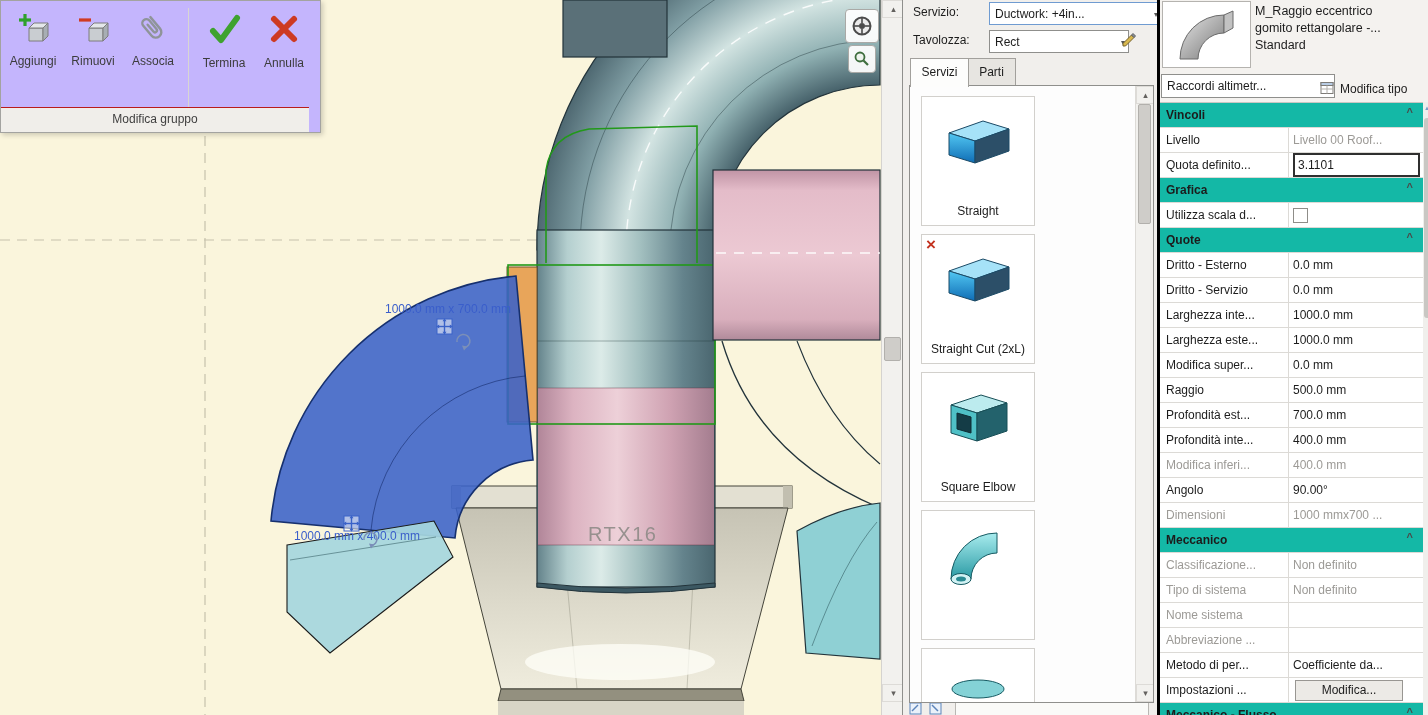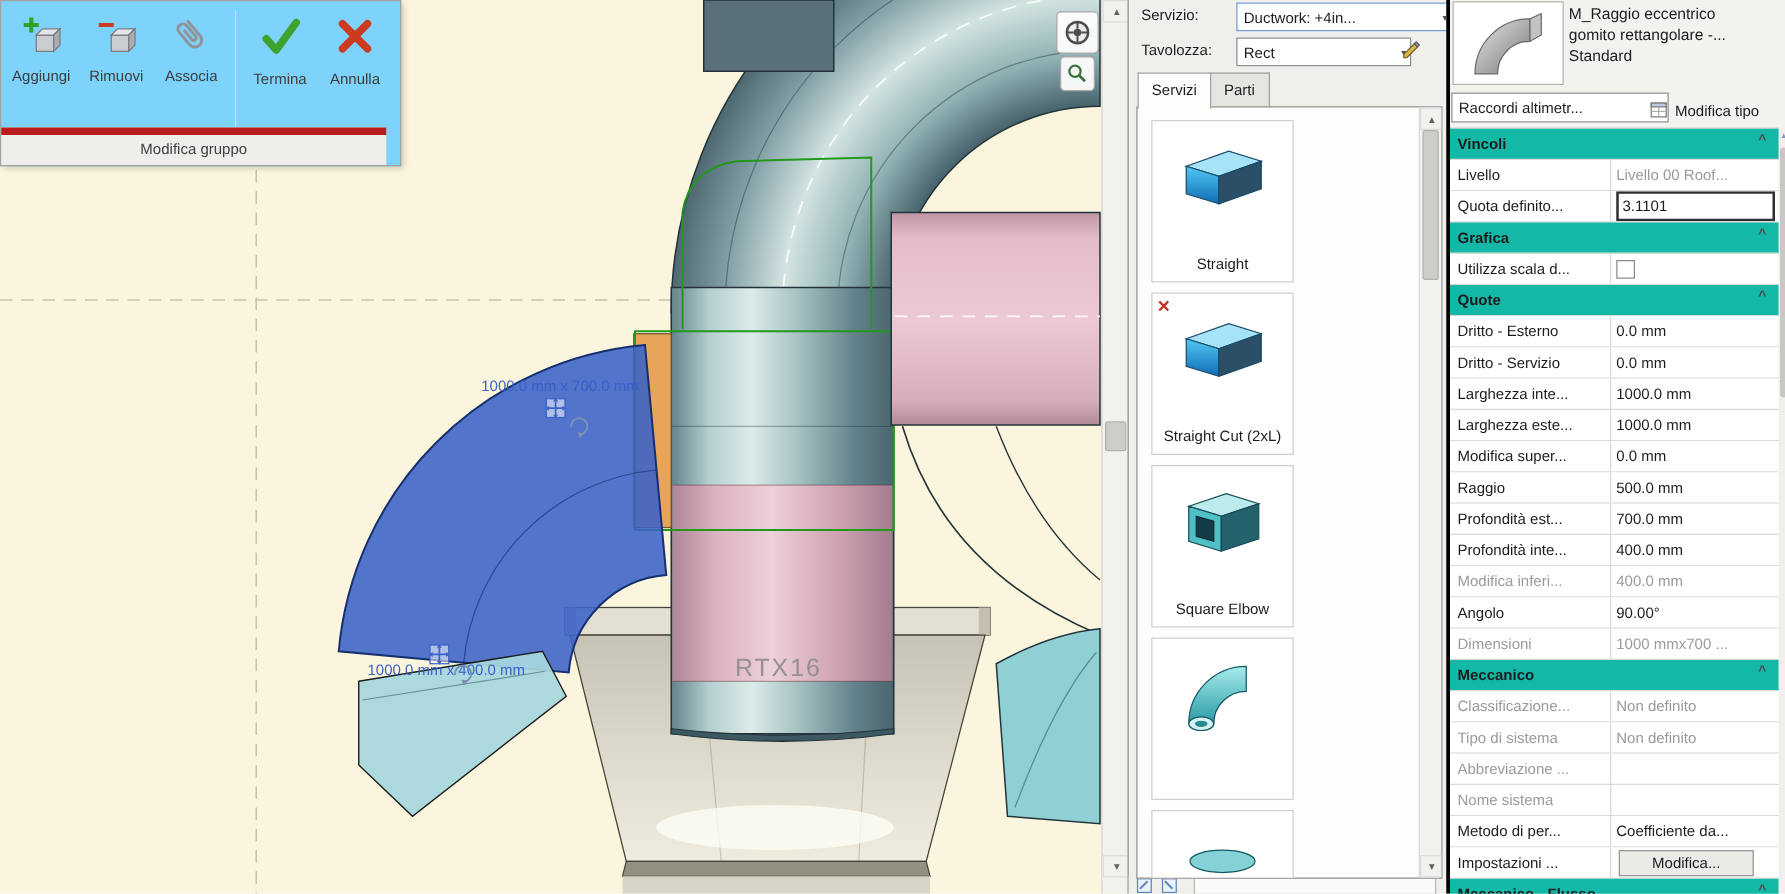--- a/index.html
+++ b/index.html
@@ -9,29 +9,29 @@
   
   #canvas-svg{position:absolute;left:0;top:0}
 
   
   .sb{position:absolute;background:#f2f1ee}
   .sb-arrow{position:absolute;left:0;width:100%;text-align:center;font-size:9px;color:#63615e;
             height:16px;line-height:16px;background:#f2f1ee;border:1px solid #dddbd7}
   .sb-thumb{position:absolute;left:2px;right:2px;background:#cfcdc9;border:1px solid #b2b0ac;border-radius:2px}
 
   
-  .group-toolbar{position:absolute;left:0;top:0;width:319px;height:131px;background:#7dd3fc;
+  .group-toolbar{position:absolute;left:0;top:0;width:319px;height:131px;background:#c4b5fd;
                  border:1px solid #a3a3a0;box-shadow:2px 2px 5px rgba(0,0,0,.18);z-index:20}
   .gt-buttons{position:absolute;left:0;top:0;right:0;height:102px;display:flex;align-items:flex-start;padding:7px 2px 0}
   .gt-btn{width:60px;display:flex;flex-direction:column;align-items:center;gap:9px;padding-top:3px;cursor:default}
   .gt-btn svg{display:block}
   .gt-label{font-size:12px;color:#3c3c3c;white-space:nowrap}
   .gt-sep{width:1px;align-self:stretch;background:#d8d6d2;margin:0 5px}
   .gt-panel-label{position:absolute;left:0;right:11px;bottom:0;height:24px;line-height:23px;text-align:center;
-                  font-size:12px;color:#3f3f3f;background:#f0eeea;border-top:6px solid #b91c1c}
+                  font-size:12px;color:#3f3f3f;background:#f0eeea;border-top:1px solid #b91c1c}
 
   
   .nav-btn{position:absolute;background:rgba(255,255,255,.93);border:1px solid #a9a9a6;border-radius:4px;
            display:flex;align-items:center;justify-content:center;z-index:10}
 
   
   .parts{position:absolute;left:902px;top:0;width:255px;height:715px;background:#f1efec;border-left:1px solid #8f8f8c}
   .pp-label{position:absolute;font-size:12px;color:#1d1d1d}
   .combo{position:absolute;background:#fff;border:1px solid #8f8f8c;height:21px;font-size:12px;color:#1d1d1d;
          display:flex;align-items:center;padding:0 16px 0 5px;white-space:nowrap;overflow:hidden}
@@ -563,29 +563,29 @@
     <div class="prow gray">
       <div class="plab">
           <span>Tipo di sistema</span>
         </div>
       <div class="pval">
           <span>Non definito</span>
         </div>
     </div>
     <div class="prow gray">
       <div class="plab">
+          <span>Nome sistema</span>
+        </div>
+      <div class="pval">
+          <span></span>
+        </div>
+    </div>
+    <div class="prow gray">
+      <div class="plab">
           <span>Abbreviazione ...</span>
-        </div>
-      <div class="pval">
-          <span></span>
-        </div>
-    </div>
-    <div class="prow gray">
-      <div class="plab">
-          <span>Nome sistema</span>
         </div>
       <div class="pval">
           <span></span>
         </div>
     </div>
     <div class="prow">
       <div class="plab">
           <span>Metodo di per...</span>
         </div>
       <div class="pval">

